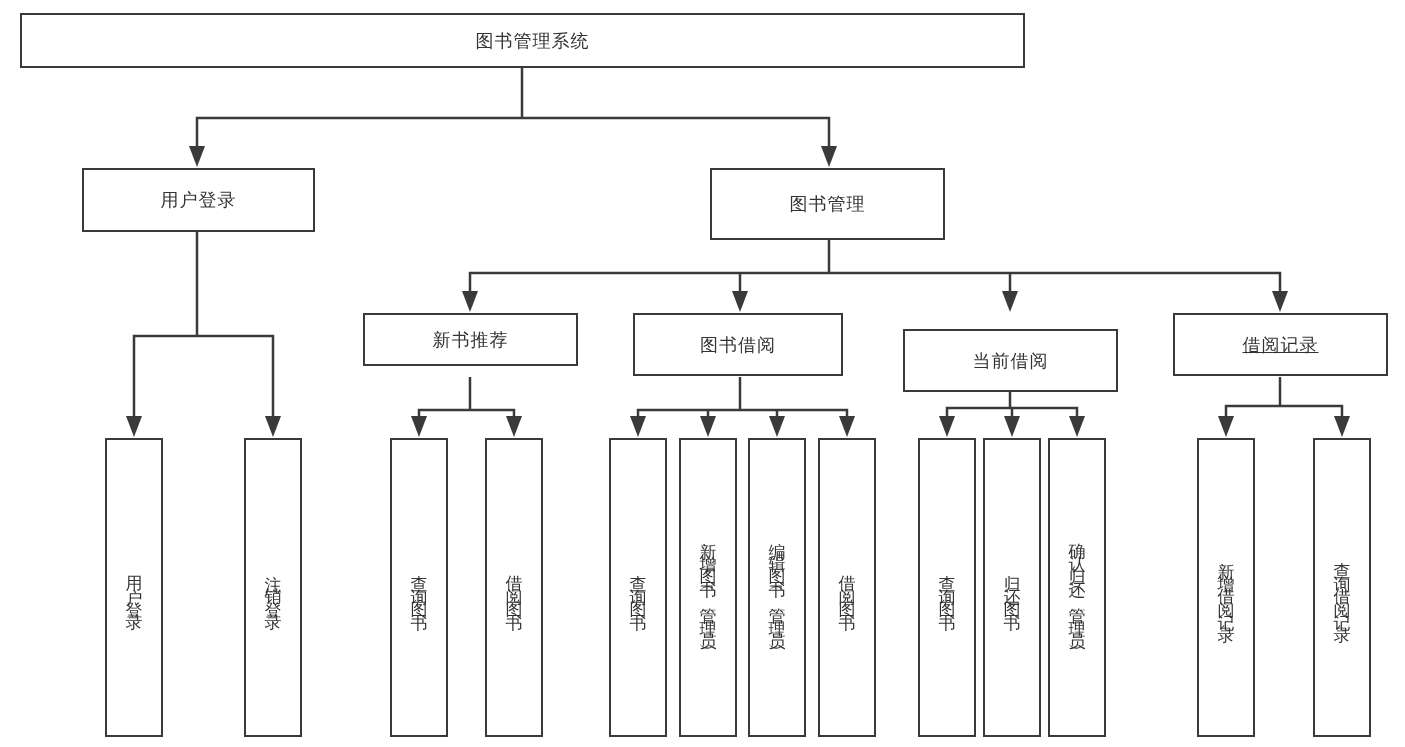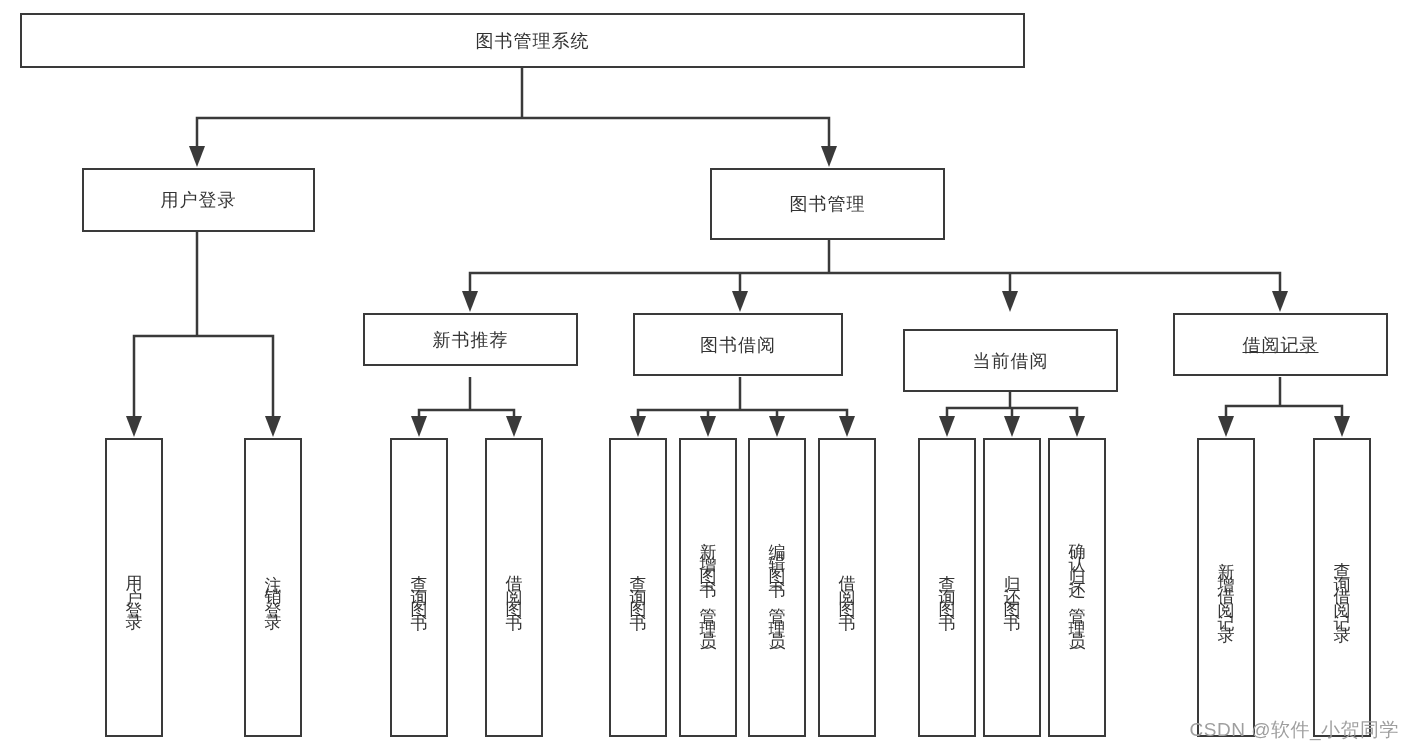--- a/index.html
+++ b/index.html
@@ -140,15 +140,14 @@
   <div class="vbox" style="left:748px;">编辑图书（管理员）</div>
   <div class="vbox" style="left:818px;">借阅图书</div>
 
   <div class="vbox" style="left:918px;">查询图书</div>
   <div class="vbox" style="left:983px;">归还图书</div>
   <div class="vbox" style="left:1048px;">确认归还（管理员）</div>
 
   <div class="vbox" style="left:1197px;">新增借阅记录</div>
   <div class="vbox" style="left:1313px;">查询借阅记录</div>
 
-  <div class="watermark">CSDN @软件_小贺同学</div>
 
 </div>
 
 </body></html>

